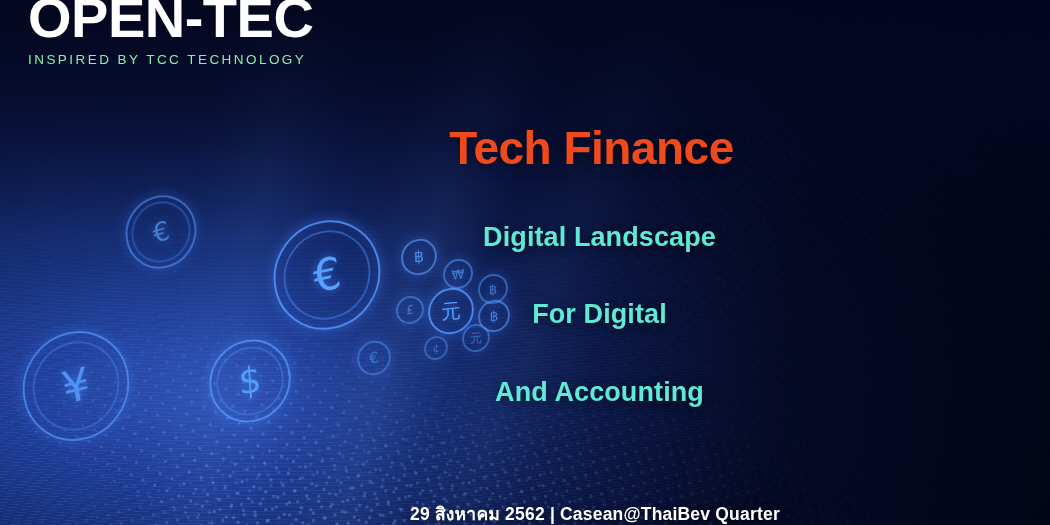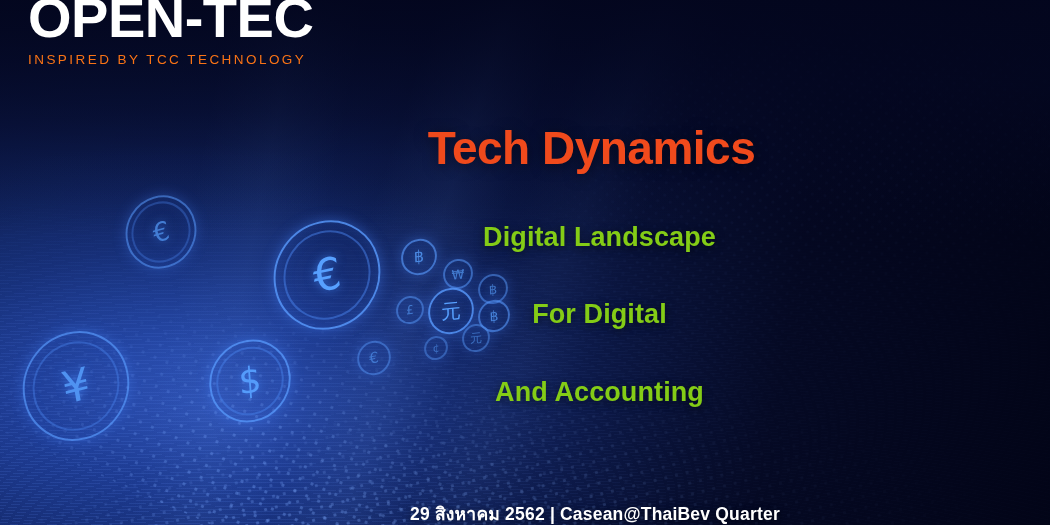--- a/index.html
+++ b/index.html
@@ -153,21 +153,21 @@
     color: #ffffff;
     line-height: 1;
     white-space: nowrap;
   }
   .logo-sub {
     margin-top: 6px;
     font-family: "Liberation Sans", sans-serif;
     font-weight: 400;
     font-size: 13.5px;
     letter-spacing: 2.45px;
-    color: #f97316;
+    color: #86efac;
     white-space: nowrap;
   }
 
   
   .content {
     position: absolute;
     left: 0; right: 0;
     top: 0;
     z-index: 25;
     text-align: center;
@@ -182,21 +182,21 @@
     color: #f04a1c;
     letter-spacing: -0.5px;
     text-shadow: 0 2px 14px rgba(0,0,0,0.5);
     margin-left: 133px;
   }
   .sub {
     position: absolute;
     left: 16px; right: 0;
     font-size: 27px;
     font-weight: 700;
-    color: #84cc16;
+    color: #5eead4;
     letter-spacing: 0.1px;
     text-shadow: 0 2px 10px rgba(0,0,0,0.55);
     margin-left: 133px;
   }
   .sub.s1 { top: 222px; }
   .sub.s2 { top: 299px; }
   .sub.s3 { top: 377px; }
   .footer {
     position: absolute;
     left: 0; right: 0;
@@ -283,20 +283,20 @@
         <span class="glyph" style="font-size: 11px;">¢</span>
       </div>
     </div>
 
   <div class="logo">
     <div class="logo-main">OPEN-TEC</div>
     <div class="logo-sub">INSPIRED BY TCC TECHNOLOGY</div>
   </div>
 
   <div class="content">
-    <div class="title">Tech Dynamics</div>
+    <div class="title">Tech Finance</div>
     <div class="sub s1">Digital Landscape</div>
     <div class="sub s2">For Digital</div>
     <div class="sub s3">And Accounting</div>
     <div class="footer">29 สิงหาคม 2562 | Casean@ThaiBev Quarter</div>
   </div>
 
 </div>
 
 </body></html>

